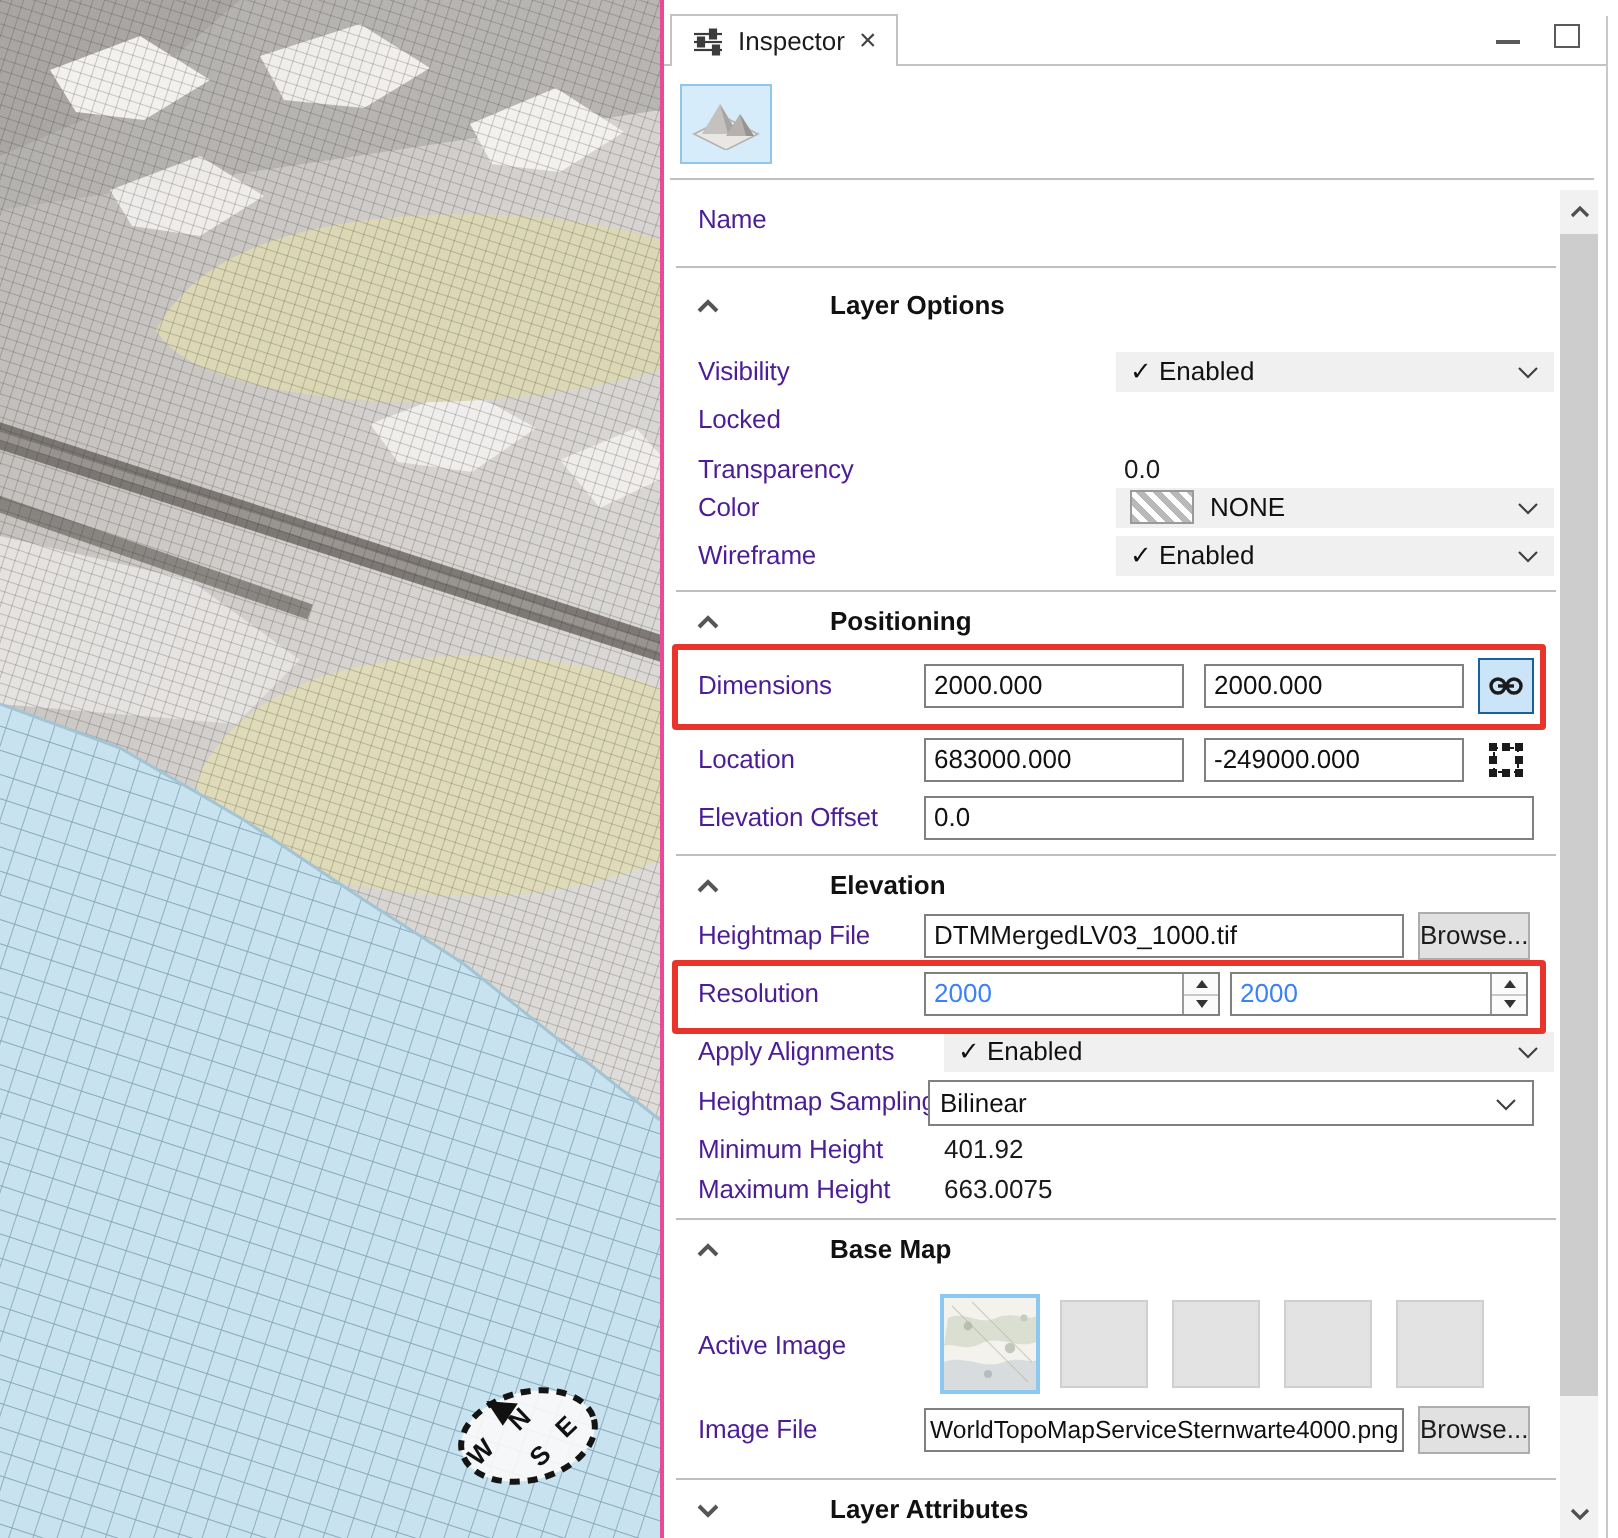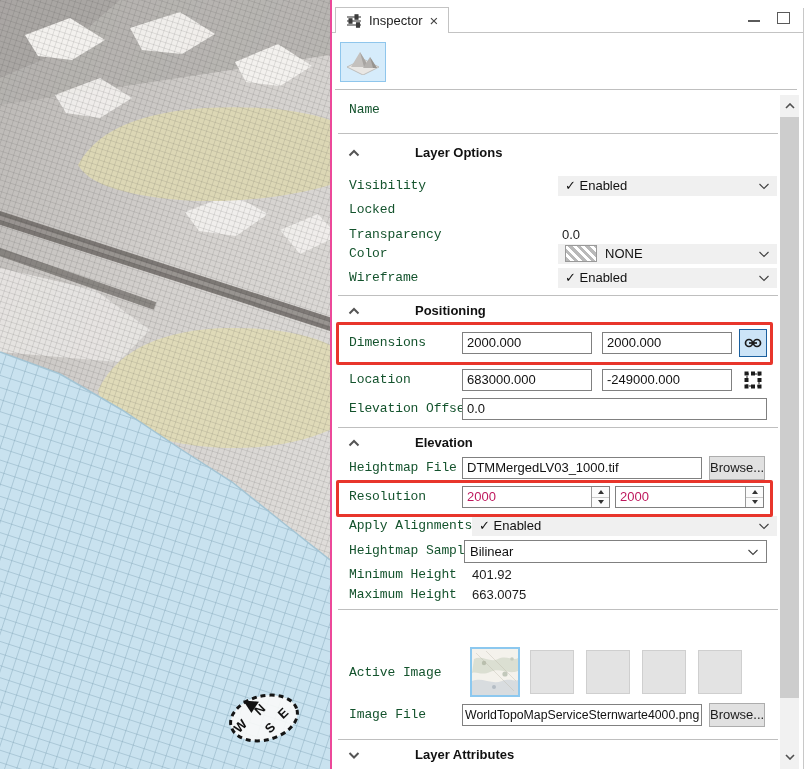--- a/index.html
+++ b/index.html
@@ -19,38 +19,38 @@
   .tab-label{font-size:13px;color:#1b1b1b;}
   .tab-close{font-size:15px;color:#444;line-height:14px;cursor:default;}
   .ic-min{position:absolute;left:416px;top:20px;width:12px;height:2px;background:#5a5a5a;}
   .ic-max{position:absolute;left:445px;top:12px;width:11px;height:10px;border:1px solid #5a5a5a;}
 
   .layer-icon{position:absolute;left:8px;top:42px;width:46px;height:40px;background:#d6ecfb;border:1px solid #8fc6ec;box-sizing:border-box;display:flex;align-items:center;justify-content:center;}
 
   .sep{position:absolute;height:1px;background:#a9a9a9;opacity:.75;}
 
   .row{position:absolute;left:0;width:471px;height:22px;}
-  .lbl{position:absolute;left:17px;top:0;line-height:22px;font-size:13px;color:#14532d;white-space:nowrap;letter-spacing:-0.1px;font-family:Liberation Mono, monospace;}
+  .lbl{position:absolute;left:17px;top:0;line-height:22px;font-size:13px;color:#4c1d95;white-space:nowrap;letter-spacing:-0.1px;}
   .static-val{position:absolute;top:0;line-height:22px;font-size:13px;color:#1b1b1b;white-space:nowrap;}
 
   .hdr{position:absolute;left:0;width:471px;height:18px;}
   .hdr .title{position:absolute;left:37px;top:0;line-height:18px;font-size:13px;font-weight:bold;color:#111;padding-left:46px;}
   .hdr .chevh{position:absolute;left:16px;top:5px;}
 
   .dd{position:absolute;top:1px;height:20px;background:#f0f0f0;font-size:13px;line-height:20px;color:#111;padding-left:7px;box-sizing:border-box;}
   .dd .chev{position:absolute;right:7px;top:7px;}
 
   .tb{position:absolute;top:0;height:22px;background:#fff;border:1px solid #808080;box-sizing:border-box;
       font-size:13px;line-height:20px;color:#111;padding:0 4px;white-space:nowrap;overflow:hidden;}
   .combo{position:absolute;top:0;height:23px;background:#fff;border:1px solid #808080;box-sizing:border-box;
       font-size:13px;line-height:21px;color:#111;padding:0 5px;}
   .combo .chev{position:absolute;right:7px;top:8px;}
 
   .spin{position:absolute;top:0;height:22px;background:#fff;border:1px solid #808080;box-sizing:border-box;
-      font-size:13px;line-height:20px;color:#be185d;padding:0 20px 0 4px;}
+      font-size:13px;line-height:20px;color:#3b82f6;padding:0 20px 0 4px;}
   .spinbtns{position:absolute;right:0;top:0;bottom:0;width:17px;border-left:1px solid #999;display:flex;flex-direction:column;background:#fbfbfb;}
   .spinbtns .sbn{flex:1;display:flex;align-items:center;justify-content:center;}
   .spinbtns .sbn + .sbn{border-top:1px solid #c9c9c9;}
   .tri-up{width:0;height:0;border-left:3px solid transparent;border-right:3px solid transparent;border-bottom:4px solid #333;}
   .tri-down{width:0;height:0;border-left:3px solid transparent;border-right:3px solid transparent;border-top:4px solid #333;}
 
   .btn{position:absolute;background:#e1e1e1;border:1px solid #adadad;box-sizing:border-box;height:24px;line-height:22px;font-size:13px;color:#1b1b1b;text-align:center;}
 
   .link-btn{position:absolute;left:407px;top:-3px;width:28px;height:28px;background:#cce4f7;border:1px solid #1a5f9e;box-sizing:border-box;display:flex;align-items:center;justify-content:center;}
   .grid-btn{position:absolute;left:409px;top:-1px;width:24px;height:24px;display:flex;align-items:center;justify-content:center;}
@@ -328,20 +328,26 @@
   <div class="row" style="top:566px;height:18px;">
     <div class="lbl" style="line-height:18px;">Minimum Height</div>
     <div class="static-val" style="left:140px;line-height:18px;">401.92</div>
   </div>
   <div class="row" style="top:586px;height:18px;">
     <div class="lbl" style="line-height:18px;">Maximum Height</div>
     <div class="static-val" style="left:140px;line-height:18px;">663.0075</div>
   </div>
   <div class="sep" style="left:6px;top:609px;width:440px;"></div>
 
+  <div class="hdr" style="top:616px;">
+    <svg class="chevh" width="12" height="8">
+        <polyline points="1.5,6.5 6,2 10.5,6.5" stroke="#555" stroke-width="2" fill="none"></polyline>
+      </svg>
+    <span class="title">Base Map</span>
+  </div>
 
   <div class="row" style="top:647px;height:52px;">
     <div class="lbl" style="top:15px;">Active Image</div>
     <div class="thumb thumb-selected" style="left:138px;top:0;width:50px;height:50px;">
       <svg width="46" height="46">
         <rect width="46" height="46" fill="#f4f2ec"></rect>
         <path d="M2,10 C10,6 18,14 26,10 C34,6 42,12 46,9 L46,22 C36,26 28,18 18,23 C10,27 4,22 0,24 Z" fill="#d4d9cc" opacity="0.8"></path>
         <path d="M0,32 C10,28 20,36 30,32 C38,29 44,33 46,31 L46,46 L0,46 Z" fill="#ccd3da" opacity="0.7"></path>
         <circle cx="12" cy="14" r="2.2" fill="#b9bfae"></circle>
           <circle cx="33" cy="25" r="2.6" fill="#c2c8bb"></circle>

